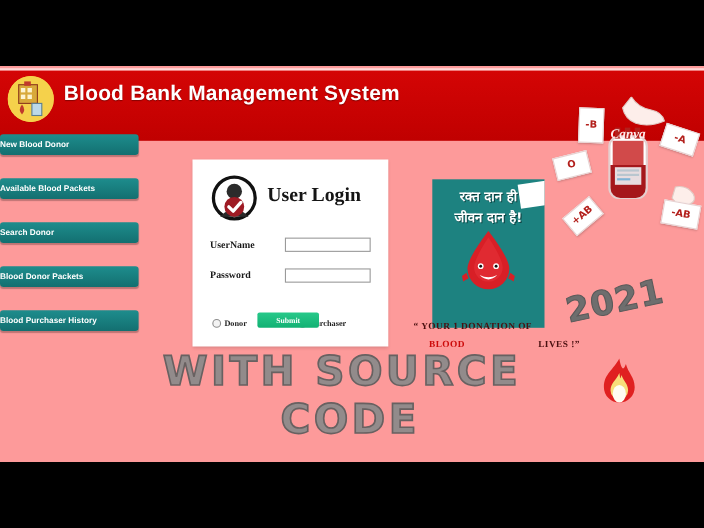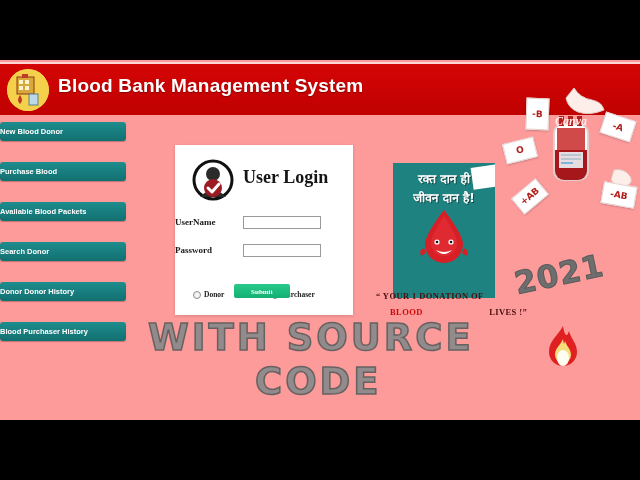--- a/index.html
+++ b/index.html
@@ -43,21 +43,21 @@
     background: #fd9a9a;
     overflow: hidden;
   }
 
   
   #app-header {
     position: absolute;
     left: 0;
     top: 2px;
     width: 640px;
-    height: 53px;
+    height: 66px;
     background: #cc0000;
     background: linear-gradient(180deg, #d40505 0%, #c00000 100%);
     border-top: 2px solid #ffd7d7;
     box-sizing: border-box;
   }
   #header-logo {
     position: absolute;
     left: 7px;
     top: 5px;
     width: 42px;
@@ -123,21 +123,21 @@
     position: absolute;
     left: 68px;
     top: 22px;
     font-family: "Liberation Serif", serif;
     font-size: 18px;
     font-weight: bold;
     color: #151515;
   }
   .field-row {
     position: absolute;
-    left: 0;
+    left: 16px;
     width: 150px;
     height: 15px;
     text-decoration: underline;
   }
   #row-username { top: 71px; }
   #row-password { top: 99px; }
   .field-label {
     position: absolute;
     left: 0;
     top: 1px;
@@ -368,24 +368,23 @@
           <rect x="15" y="5" width="6" height="4" fill="#c0392b"></rect>
           <rect x="22" y="25" width="9" height="11" fill="#bcd9e8" stroke="#5a7f92" stroke-width="1"></rect>
           <path d="M13 26 q4 5 0 9 q-4 -4 0 -9 z" fill="#c0392b"></path>
         </svg>
       </div>
       <div id="app-title">Blood Bank Management System</div>
     </div>
 
     <div id="sidebar">
       <div class="nav-button">New Blood Donor</div>
-      <div class="nav-button">Purchase Blood</div>
       <div class="nav-button">Available Blood Packets</div>
       <div class="nav-button">Search  Donor</div>
-      <div class="nav-button">Donor Donor History</div>
+      <div class="nav-button">Blood Donor Packets</div>
       <div class="nav-button">Blood Purchaser History</div>
     </div>
 
     <div id="login-panel">
 
       <div id="avatar">
         <svg width="42" height="42" viewBox="0 0 42 42">
           <circle cx="21" cy="21" r="19" fill="#ffffff" stroke="#111111" stroke-width="3"></circle>
           <circle cx="21" cy="15" r="7" fill="#2b2b2b"></circle>
           <path d="M8 38 q13 -14 26 0 z" fill="#2b2b2b"></path>

